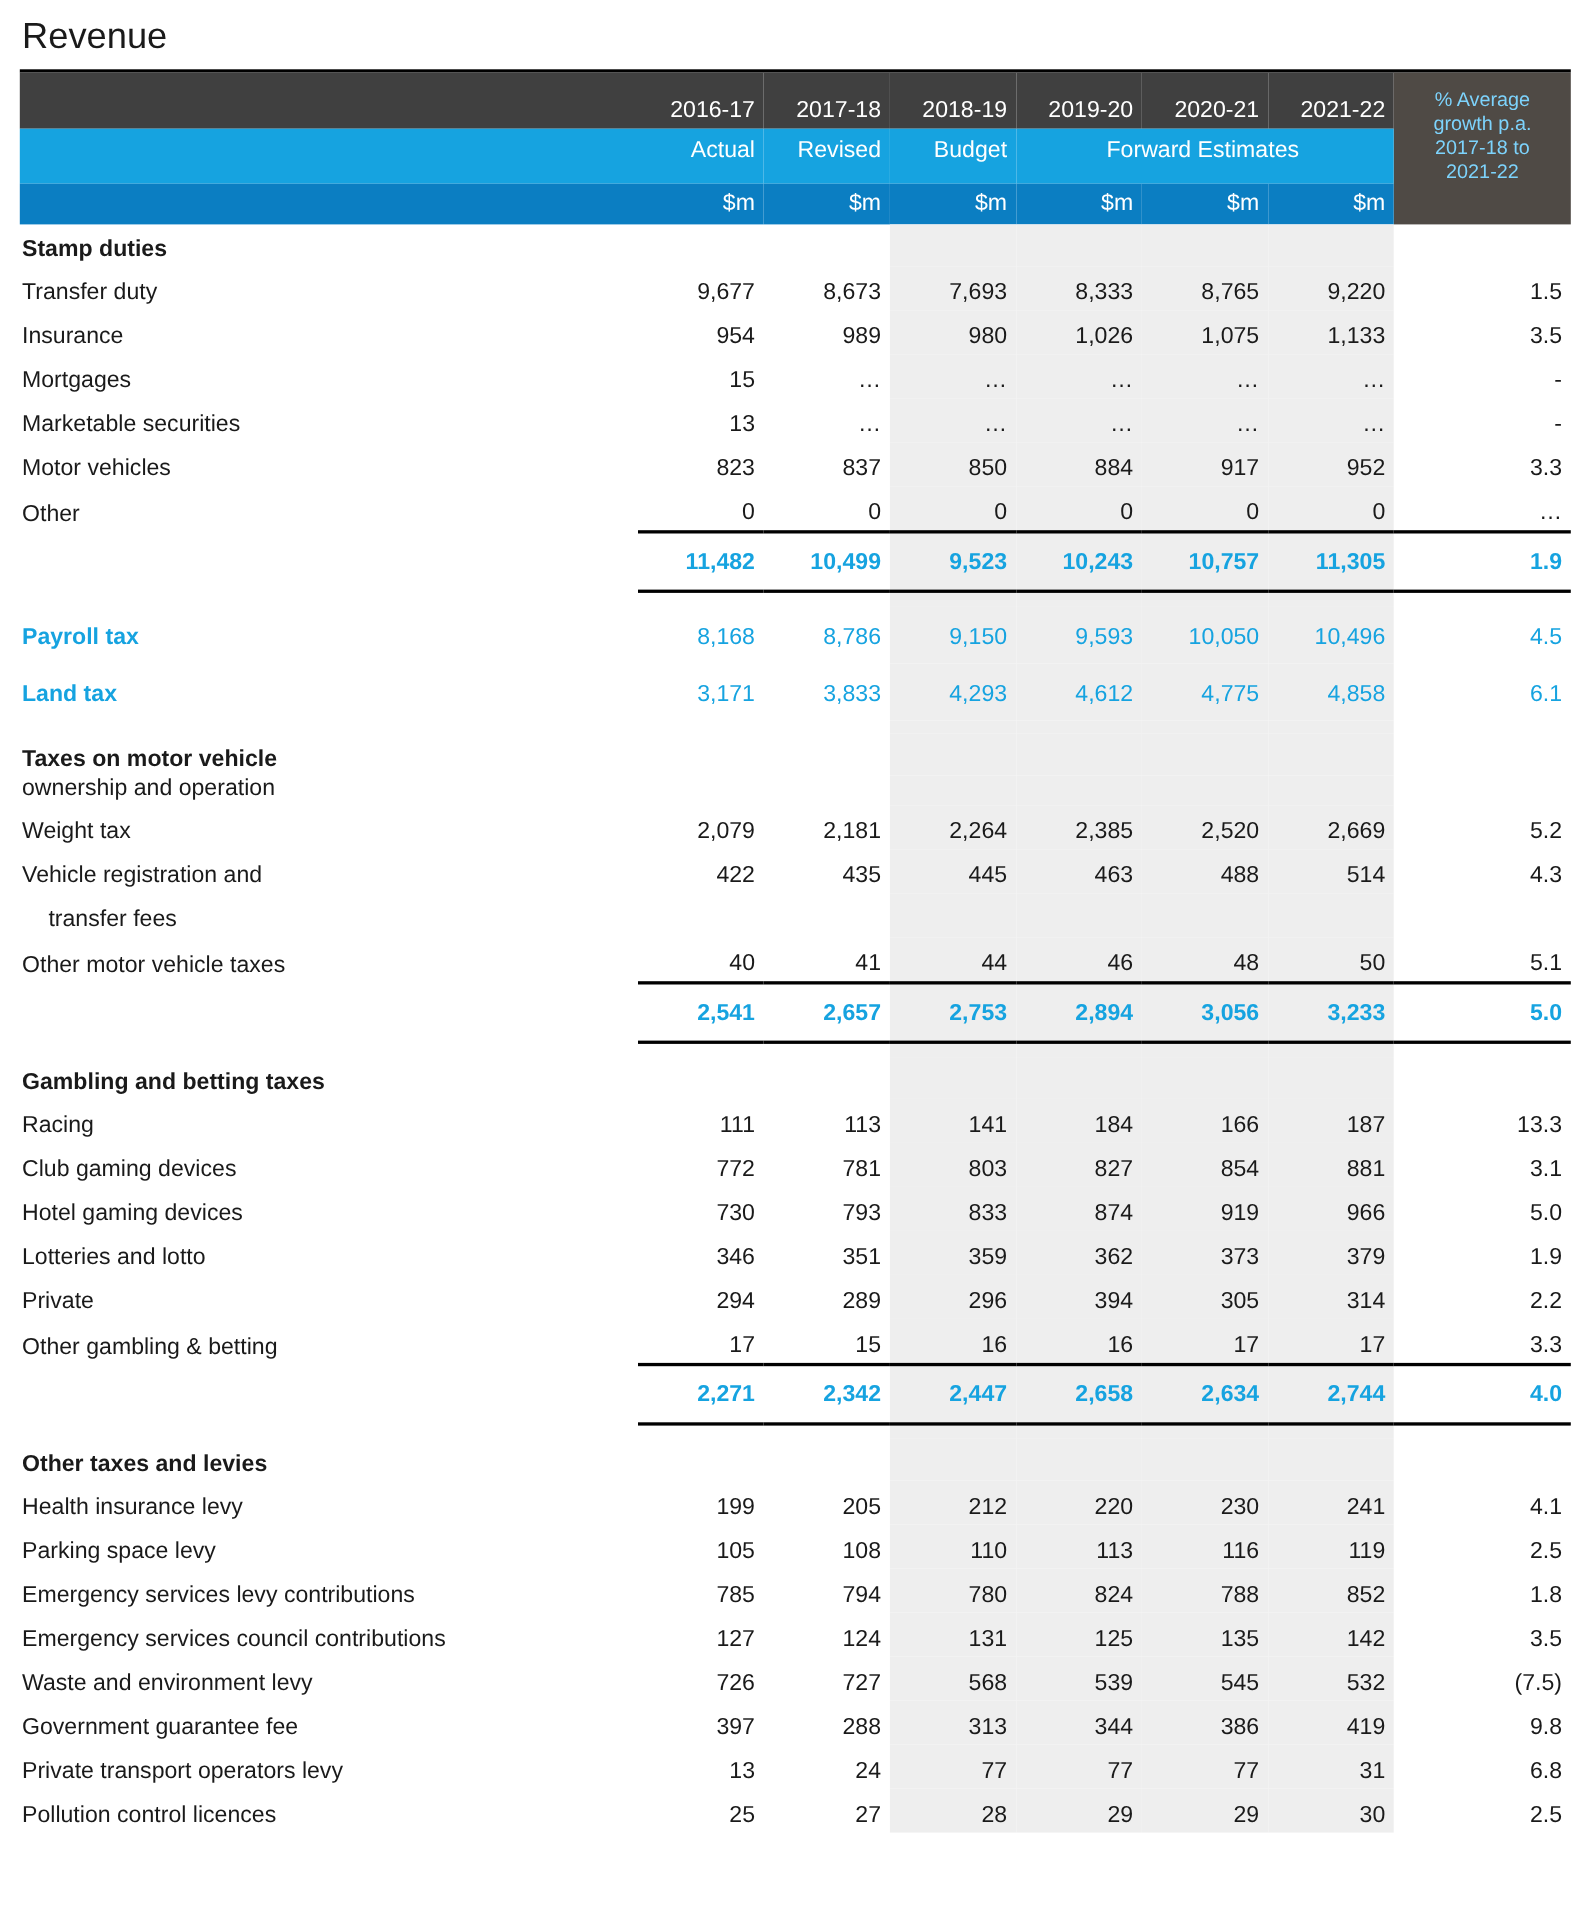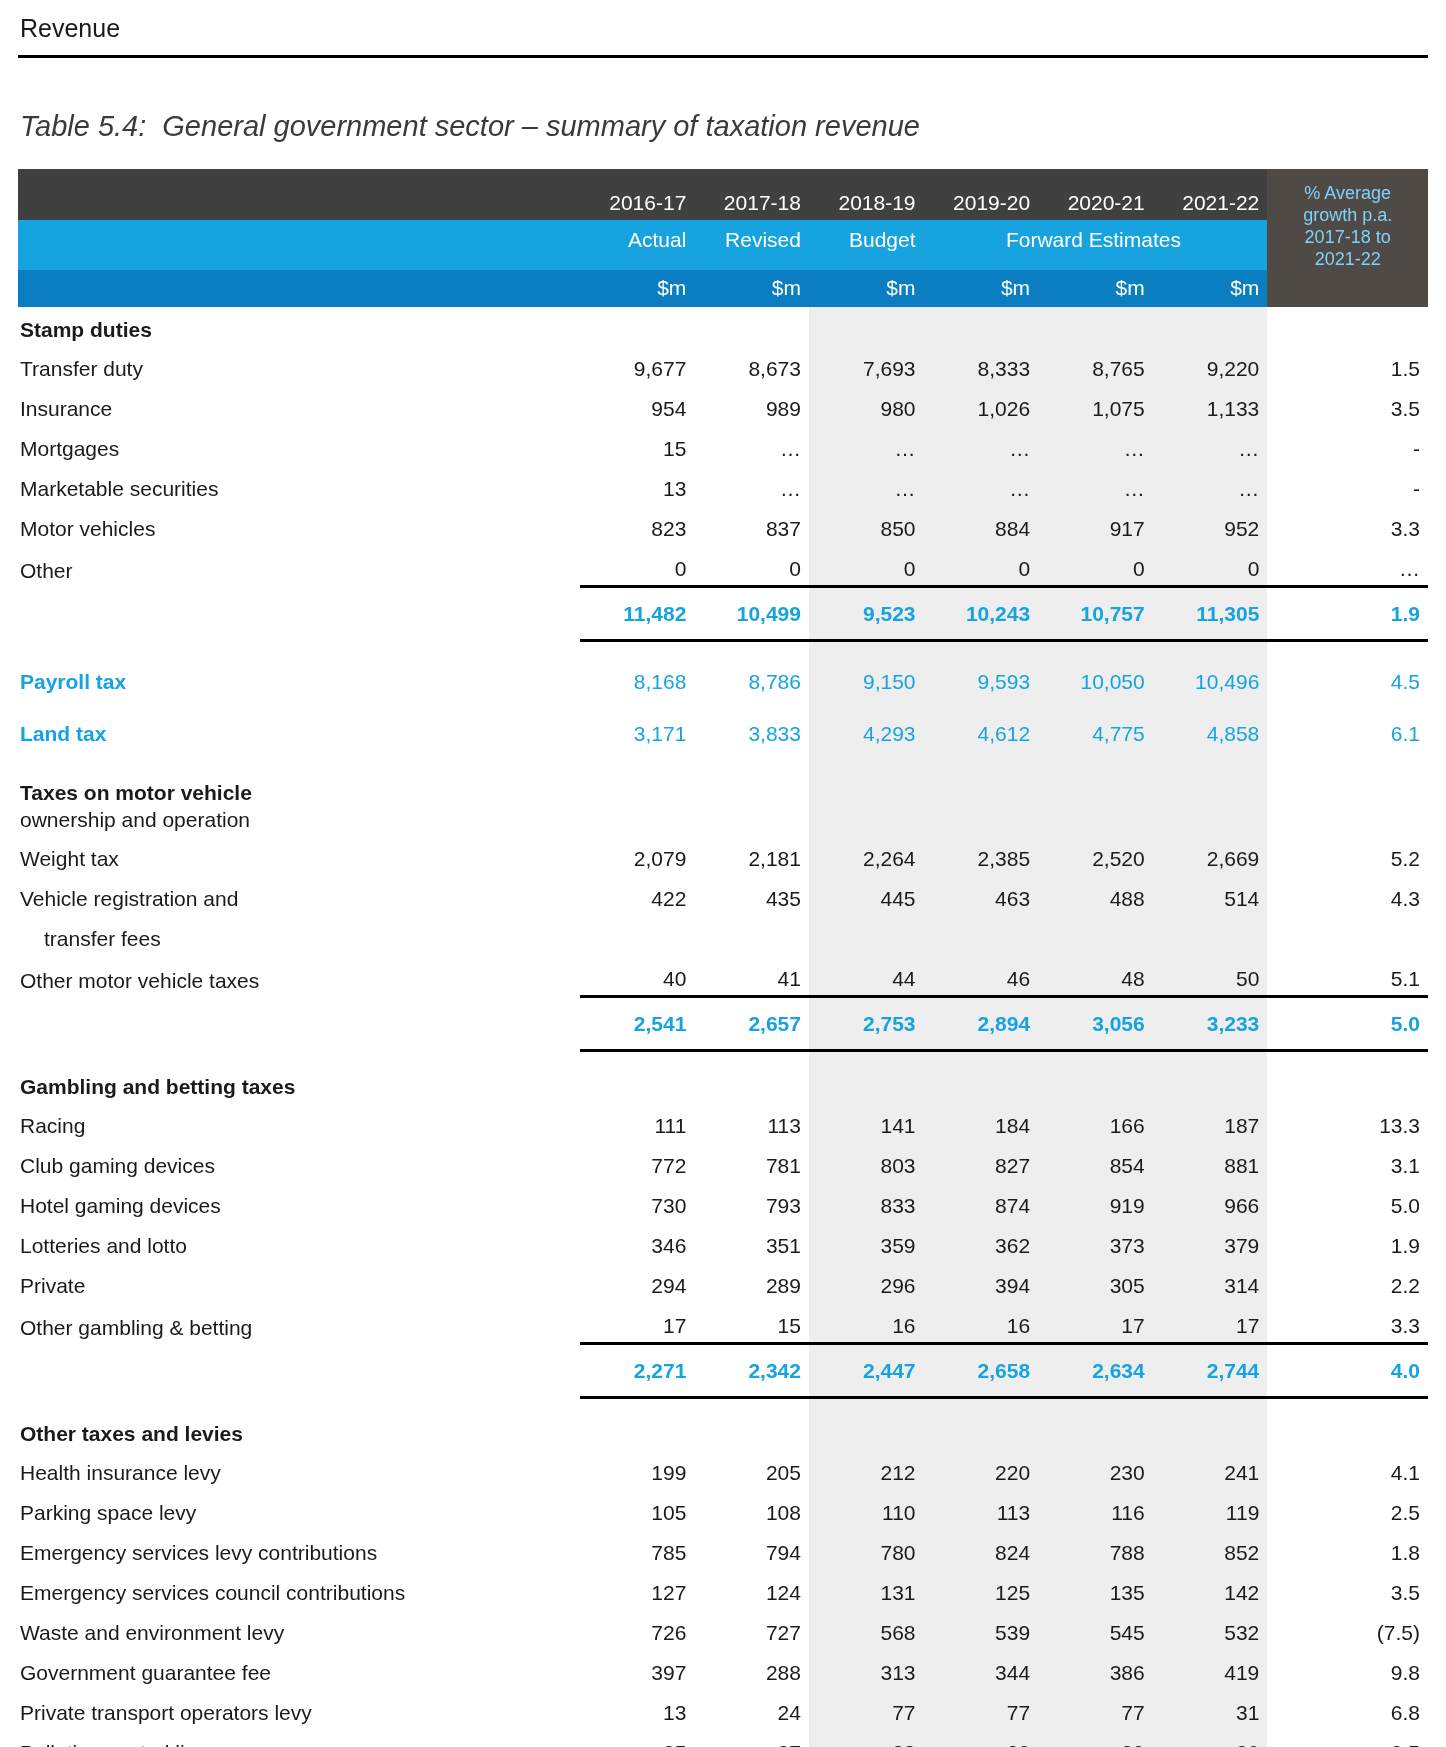--- a/index.html
+++ b/index.html
@@ -13,21 +13,21 @@
   .page{
     position:relative;
     width:1446px;
     min-height:1747px;
     box-sizing:border-box;
     padding:0 18px;
   }
 
   
   .running-header{
-    font-size:25px;
+    font-size:33px;
     line-height:1;
     padding:16px 0 14px 2px;
     color:#1a1a1a;
   }
   .header-rule{
     height:3px;
     background:#000000;
     margin:0 0 0 0;
   }
 
@@ -141,23 +141,20 @@
   td.indent{ padding-left:26px; }
 </style>
 </head>
 <body>
 
 <div class="page">
 
   <div class="running-header">Revenue</div>
   <div class="header-rule"></div>
 
-  <div class="table-caption">
-    <span class="cap-label">Table 5.4:</span><span>General government sector – summary of taxation revenue</span>
-  </div>
 
   <table class="taxtable">
     <colgroup>
       <col class="c-label">
         <col class="c-yr">
         <col class="c-yr">
         <col class="c-yr">
         <col class="c-yr">
         <col class="c-yr">
         <col class="c-yr">

